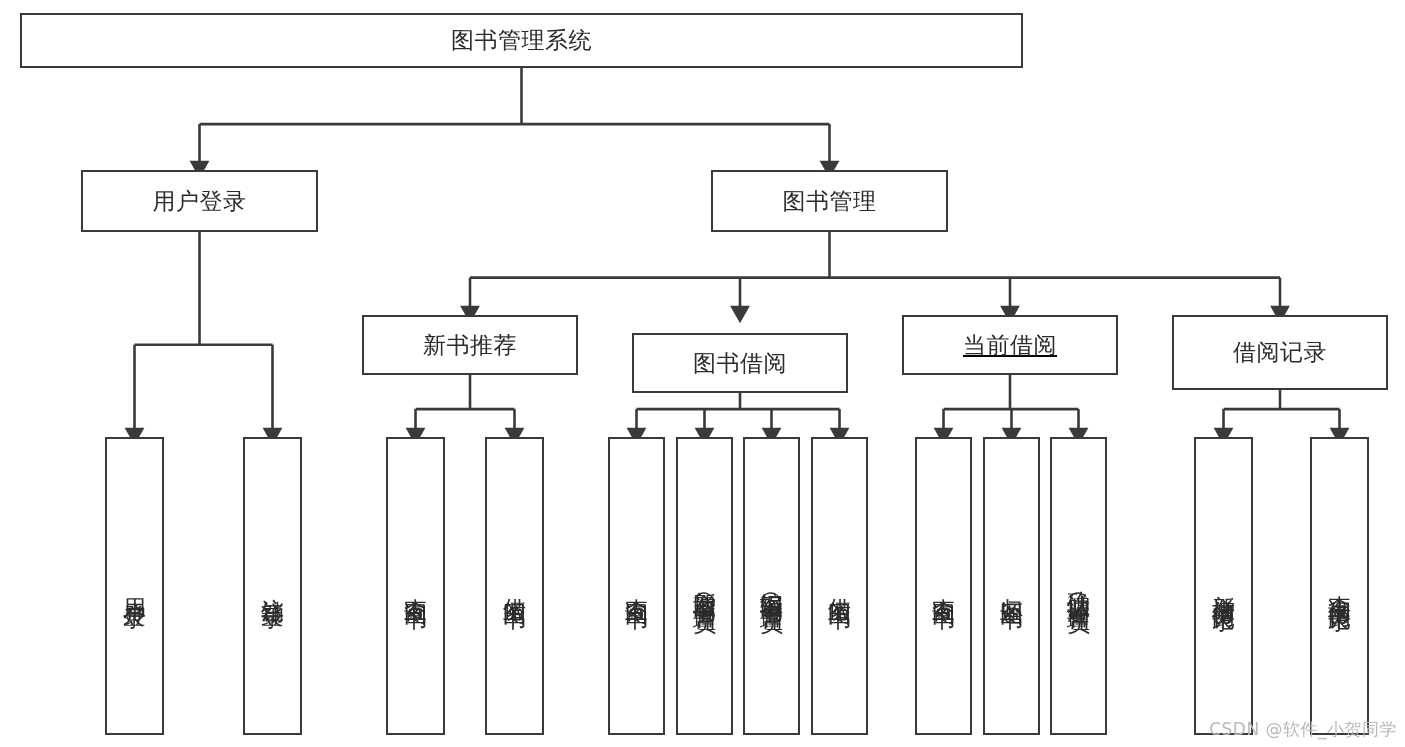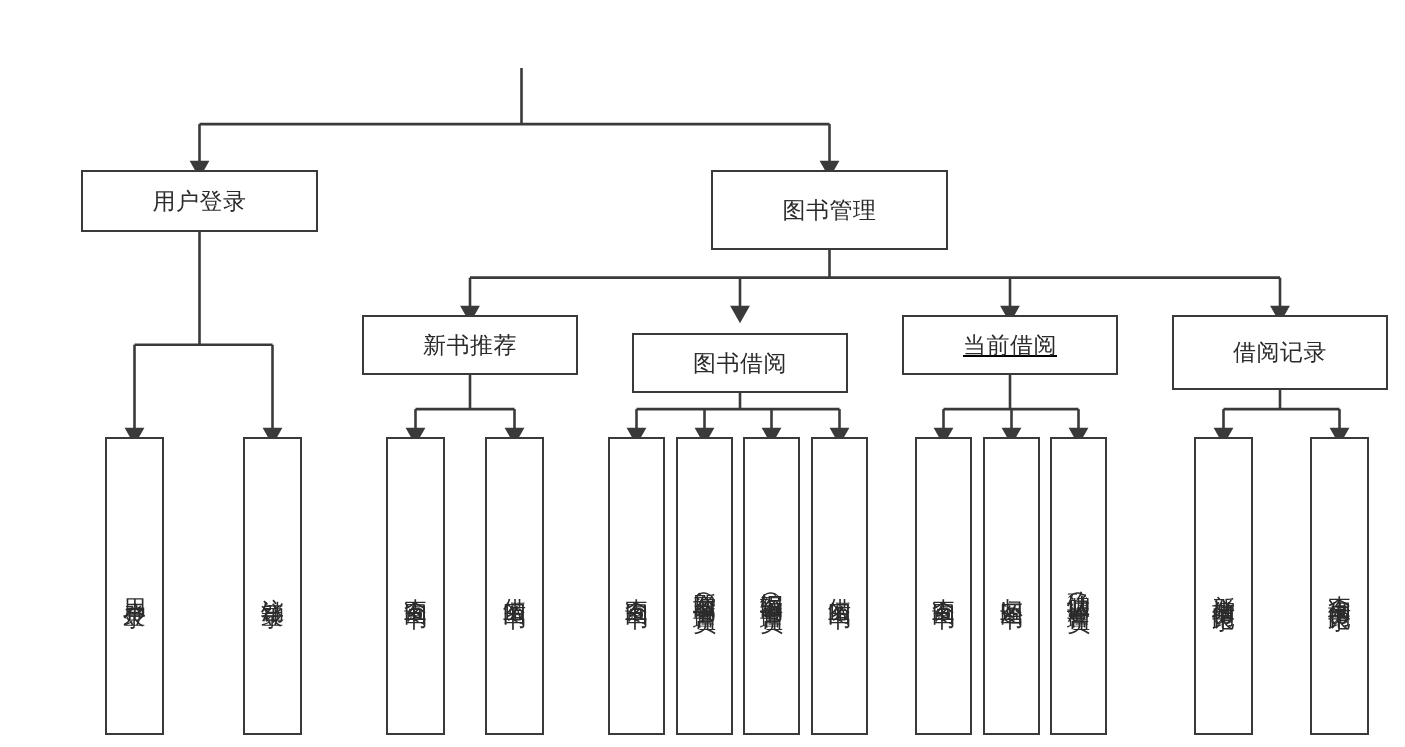--- a/index.html
+++ b/index.html
@@ -112,26 +112,29 @@
         <path d="M943.5,409.1 L943.5,436" marker-end="url(#arrowhead)"></path>
         <path d="M1011.5,409.1 L1011.5,436" marker-end="url(#arrowhead)"></path>
         <path d="M1078.5,409.1 L1078.5,436" marker-end="url(#arrowhead)"></path>
         <path d="M1280,375 L1280,409.1"></path>
         <path d="M1223.5,409.1 L1339.5,409.1"></path>
         <path d="M1223.5,409.1 L1223.5,436" marker-end="url(#arrowhead)"></path>
         <path d="M1339.5,409.1 L1339.5,436" marker-end="url(#arrowhead)"></path>
       </g>
   </svg>
 
+  <div class="node-box node-h" id="node-root" style="left: 20px; top: 13px; width: 1003px; height: 55px;">
+    <span class="node-label">图书管理系统</span>
+  </div>
 
   <div id="nodes-layer">
       <div class="node-box node-h" id="node-user-login" style="left: 81px; top: 170px; width: 237px; height: 62px;">
         <span class="node-label">用户登录</span>
       </div>
-      <div class="node-box node-h" id="node-book-manage" style="left: 711px; top: 170px; width: 237px; height: 80px;">
+      <div class="node-box node-h" id="node-book-manage" style="left: 711px; top: 170px; width: 237px; height: 62px;">
         <span class="node-label">图书管理</span>
       </div>
       <div class="node-box node-h" id="node-new-book-recommend" style="left: 362px; top: 315px; width: 216px; height: 60px;">
         <span class="node-label">新书推荐</span>
       </div>
       <div class="node-box node-h" id="node-book-borrow" style="left: 632px; top: 315px; width: 216px; height: 60px; margin-top: 18px;">
         <span class="node-label">图书借阅</span>
       </div>
       <div class="node-box node-h" id="node-current-borrow" style="left: 902px; top: 315px; width: 216px; height: 60px; text-decoration: underline;">
         <span class="node-label">当前借阅</span>
@@ -173,13 +176,14 @@
         <span class="node-label">确认归还（管理员）</span>
       </div>
       <div class="node-box node-v" id="node-leaf-add-record" style="left: 1194px; top: 437px; width: 59px; height: 298px;">
         <span class="node-label">新增借阅记录</span>
       </div>
       <div class="node-box node-v" id="node-leaf-query-record" style="left: 1310px; top: 437px; width: 59px; height: 298px;">
         <span class="node-label">查询借阅记录</span>
       </div>
     </div>
 
+  <div id="watermark">CSDN @软件_小贺同学</div>
 </div>
 
 </body></html>

